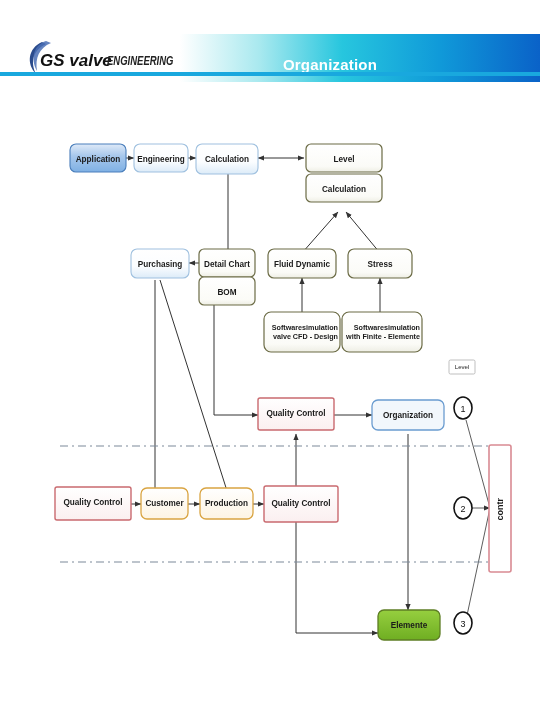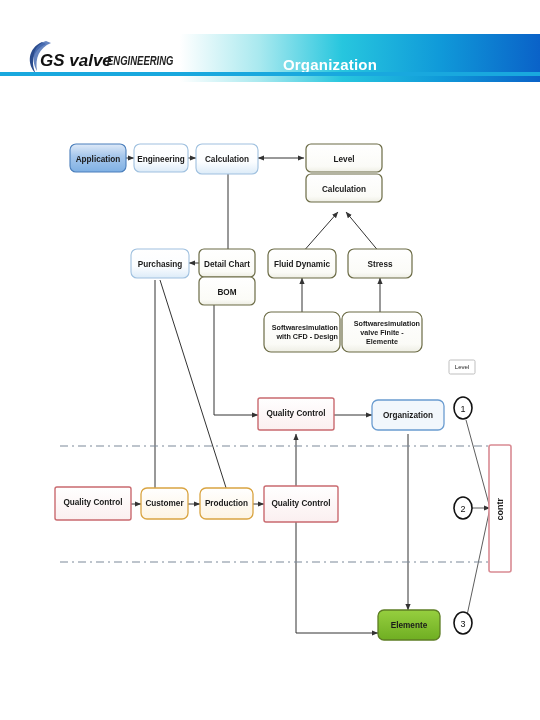--- a/index.html
+++ b/index.html
@@ -242,31 +242,31 @@
     <foreignObject x="348" y="159" width="64" height="29">
       <div xmlns="http://www.w3.org/1999/xhtml" class="bx">Stress</div>
     </foreignObject>
   </g>
 
   <g>
     <rect x="264" y="222" width="76" height="40" rx="7" fill="url(#gOlive)" stroke="#6b6b45" stroke-width="1.2"></rect>
     <foreignObject x="264" y="222" width="76" height="40">
       <div xmlns="http://www.w3.org/1999/xhtml" class="bx sm two">
         <span>Softwaresimulation</span>
-        <span>with CFD - Design</span>
+        <span>valve CFD - Design</span>
       </div>
     </foreignObject>
   </g>
 
   <g>
     <rect x="342" y="222" width="80" height="40" rx="7" fill="url(#gOlive)" stroke="#6b6b45" stroke-width="1.2"></rect>
     <foreignObject x="342" y="222" width="80" height="40">
       <div xmlns="http://www.w3.org/1999/xhtml" class="bx sm two">
         <span>Softwaresimulation</span>
-        <span>valve Finite - Elemente</span>
+        <span>with Finite - Elemente</span>
       </div>
     </foreignObject>
   </g>
 
   <g>
     <rect x="258" y="308" width="76" height="32" rx="2" fill="url(#gPink)" stroke="#c96a6f" stroke-width="1.4"></rect>
     <foreignObject x="258" y="308" width="76" height="32">
       <div xmlns="http://www.w3.org/1999/xhtml" class="bx">Quality Control</div>
     </foreignObject>
   </g>

